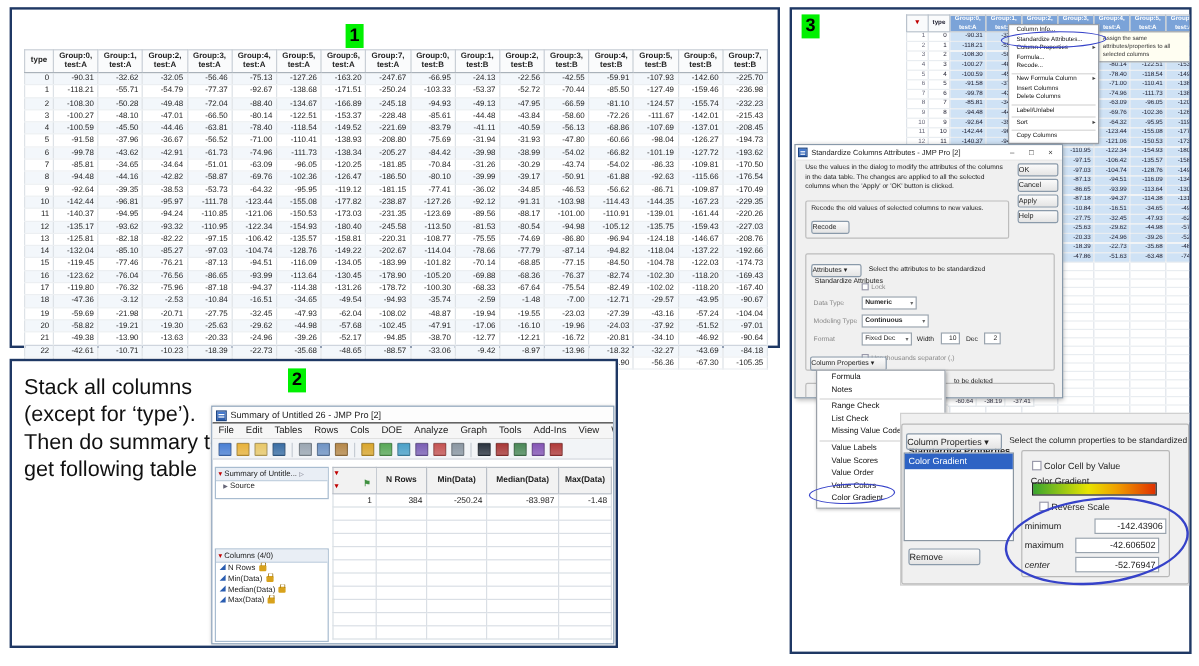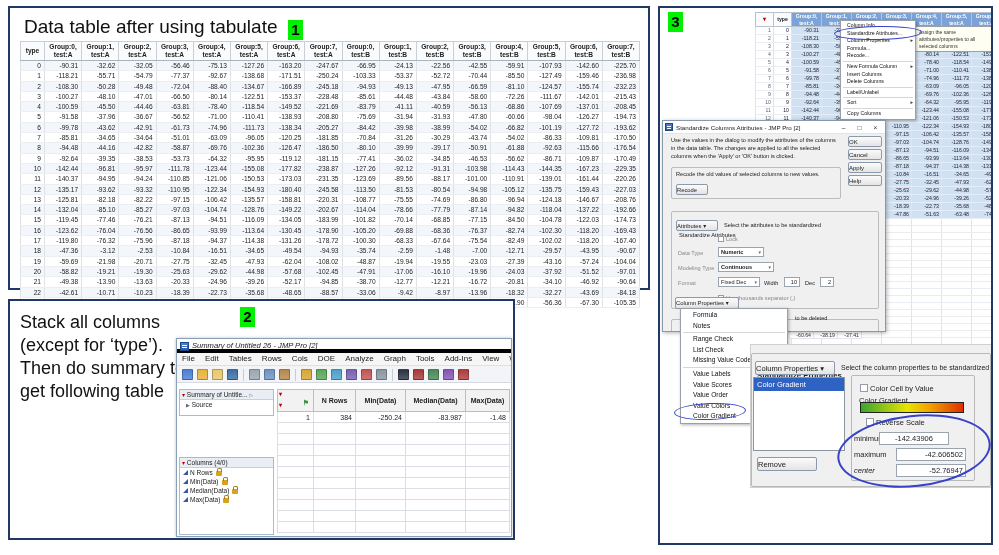--- a/index.html
+++ b/index.html
@@ -15,21 +15,21 @@
 
   
   #main-table { position:absolute; left:10px; top:33px; width:620px; border-collapse:collapse; table-layout:fixed; font-size:6.6px; color:#222; border:1px solid #9aa4b0; }
   #main-table th { font-weight:bold; background:#fafbfc; border:1px solid #c9cfd6; border-bottom:1px solid #aab2ba; height:19px; text-align:center; line-height:1.25; padding:0; }
   #main-table td { border-left:1px solid #dde2e7; border-right:1px solid #dde2e7; border-bottom:1px solid #eceff2; text-align:right; padding:0 3px 0 0; height:9.3px; line-height:9.3px; white-space:nowrap; overflow:hidden; }
   #main-table tr:nth-child(odd) td { background:#f3f7fb; }
   #main-table col.c-type { width:24px; }
 
   
   #jmp-window { position:absolute; left:166px; top:37px; width:336px; height:199px; background:#fff; border:1px solid #8aa0b8; box-shadow:0 0 3px rgba(0,0,0,.25); font-size:8px; overflow:hidden; }
-  #jmp-titlebar { position:absolute; left:0; top:0; right:0; height:14px; background:#fdfdfd; border-bottom:4px solid #000000;font-style:italic; }
+  #jmp-titlebar { position:absolute; left:0; top:0; right:0; height:14px; background:#fdfdfd; border-bottom:1px solid #000000; }
   #jmp-title { position:absolute; left:15px; top:2px; font-size:7.6px; color:#222; white-space:nowrap; }
   .appicon { position:absolute; left:3px; top:3px; width:9px; height:9px; background:linear-gradient(#4a7fd4,#2a5aa8); border:1px solid #1d4584; }
   .appicon:after { content:''; position:absolute; left:1px; top:2px; right:1px; height:1px; background:#fff; box-shadow:0 2px 0 #fff; }
   #jmp-menubar { position:absolute; left:0; top:14px; right:0; height:13px; background:#f6f6f6; border-bottom:1px solid #e0e0e0; white-space:nowrap; overflow:hidden; }
   #jmp-menubar span { display:inline-block; padding:1px 5px; font-size:8px; color:#222; }
   #jmp-toolbar { position:absolute; left:0; top:27px; right:0; height:17px; background:#f2f4f7; border-bottom:1px solid #d6dae0; white-space:nowrap; overflow:hidden; padding:2px 0 0 3px; }
   .tbico { display:inline-block; width:11px; height:11px; margin:1px 2px; border:1px solid rgba(0,0,0,.25); border-radius:1px; vertical-align:top; }
   .tbsep { display:inline-block; width:1px; height:12px; background:#c6ccd4; margin:1px 3px; vertical-align:top; }
   .sidebox { position:absolute; left:2px; width:95px; background:#fff; border:1px solid #a8bcd0; font-size:6.5px; color:#222; }
   .sidebox .sbtitle { background:#e9eef5; border-bottom:1px solid #c4d2e0; padding:1px 2px; white-space:nowrap; overflow:hidden; }
@@ -88,21 +88,20 @@
   #frag-row { position:absolute; left:130px; top:322px; z-index:2; display:flex; }
   #frag-row div { width:24px; height:9px; font-size:5.2px; line-height:9px; text-align:right; padding-right:2px; border:1px solid #e2e6ea; border-left:none; color:#334; background:#fff; }
   #p3caption { left:30px; top:482px; width:285px; font-size:16.5px; line-height:1.35; }
 </style>
 </head>
 <body>
 
 <div id="canvas">
 
   <section class="panel" id="panel1">
-    <div class="ptitle" style="left:14px;top:8px;">Data table after using tabulate</div>
     <div class="badge" style="left:278px;top:12px;">1</div>
     <table id="main-table">
       <colgroup id="main-colgroup">
           <col class="c-type">
           <col>
           <col>
           <col>
           <col>
           <col>
           <col>
@@ -1381,21 +1380,21 @@
         <div class="selitem">Color Gradient</div>
       </div>
       <div class="btn" style="left:6px;top:112px;width:60px;height:14px;line-height:13px;font-size:7.5px;">Remove</div>
 
       <div class="groupbox" style="left:100px;top:30px;width:124px;height:106px;border-color:#b8b8b8;">
         <div class="grouptitle" style="font-size:7.5px;">Color Gradient</div>
         <div style="position:absolute;left:8px;top:8px;font-size:7.5px;"><span class="cb" style="width:8px;height:8px;"></span><span>Color Cell by Value</span></div>
         <div id="grad-bar" style="background: linear-gradient(90deg, rgb(58, 165, 47) 0%, rgb(232, 228, 0) 45%, rgb(240, 160, 0) 68%, rgb(224, 48, 0) 100%);"></div>
         <div style="position:absolute;left:14px;top:42px;font-size:7.5px;"><span class="cb" style="width:8px;height:8px;"></span><span>Reverse Scale</span></div>
         <div style="position:absolute;left:2px;top:58px;font-size:7.5px;">minimum</div>
-        <div class="field" style="left:27px;top:56px;width:70px;font-size:7.5px;text-align:center;">-142.43906</div>
+        <div class="field" style="left:60px;top:56px;width:60px;font-size:7.5px;">-142.43906</div>
         <div style="position:absolute;left:2px;top:74px;font-size:7.5px;">maximum</div>
         <div class="field" style="left:44px;top:72px;width:70px;font-size:7.5px;">-42.606502</div>
         <div style="position:absolute;left:2px;top:90px;font-size:7.5px;font-style:italic;">center</div>
         <div class="field" style="left:44px;top:88px;width:70px;font-size:7.5px;">-52.76947</div>
       </div>
     </div>
     <div class="ann-ellipse" id="ellipse3"></div>
 
   </section>
 </div>

